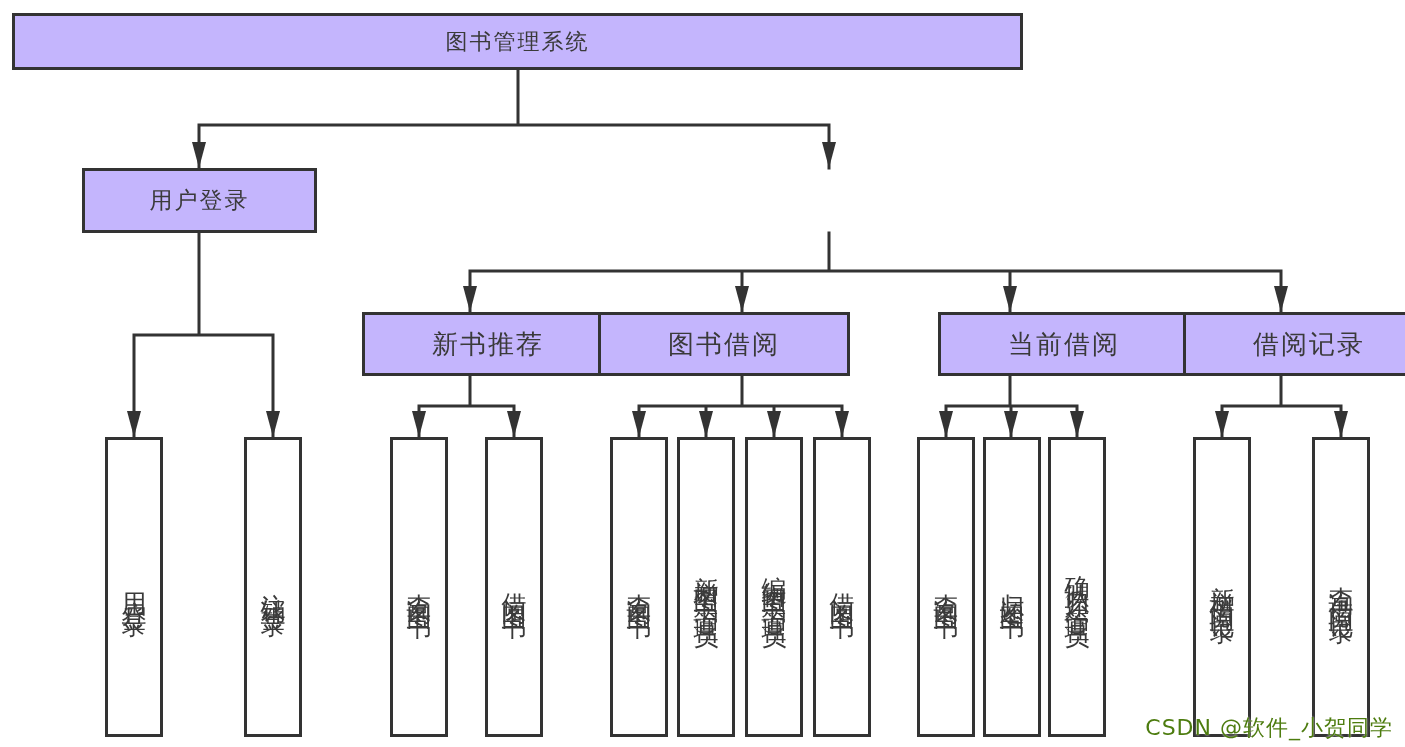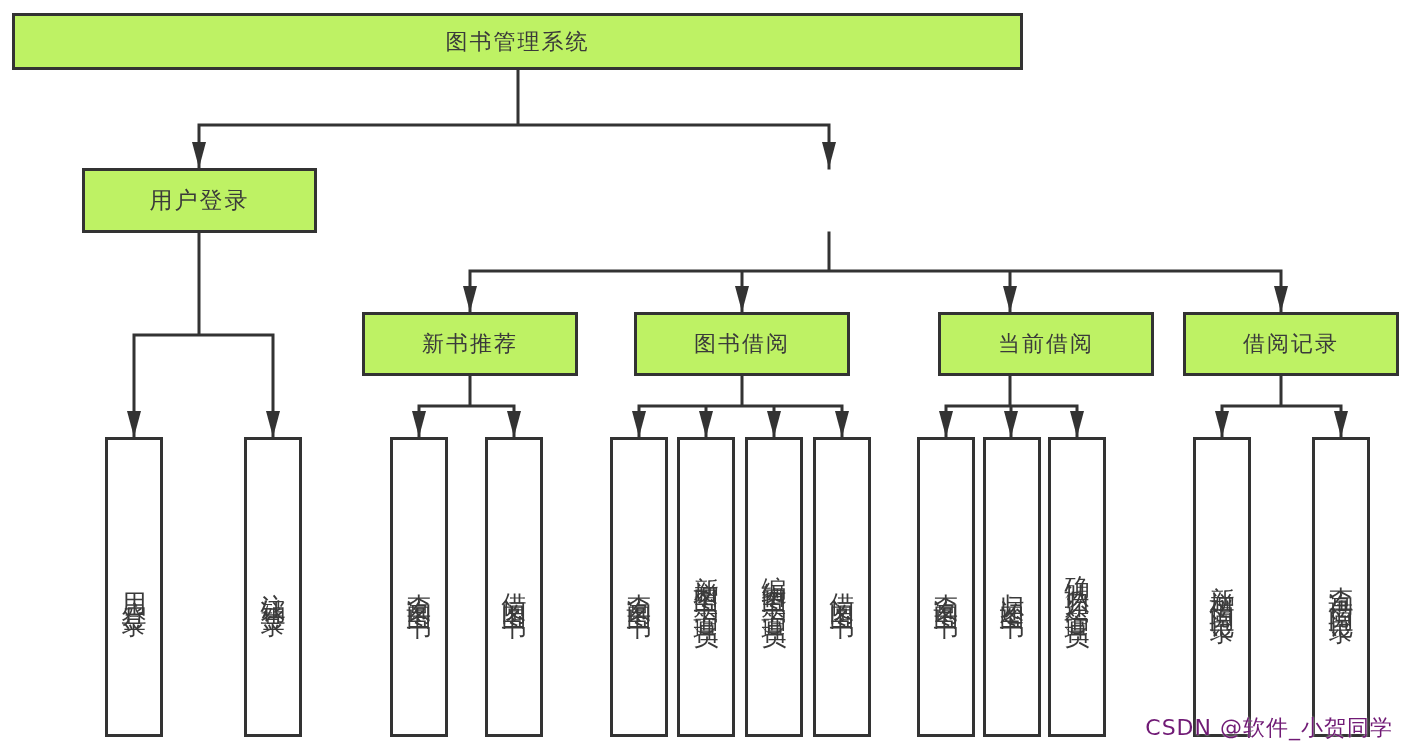--- a/index.html
+++ b/index.html
@@ -19,30 +19,30 @@
     position: absolute;
     left: 0; top: 0;
     width: 1405px;
     height: 747px;
     pointer-events: none;
   }
   .hnode {
     position: absolute;
     box-sizing: border-box;
     border: 3px solid #333333;
-    background: #bef264;
+    background: #c4b5fd;
     display: flex;
     align-items: center;
     justify-content: center;
     color: #3a3a3a;
     z-index: 2;
   }
   .root-node   { font-size: 22px; letter-spacing: 2px; }
   .lvl1-node   { top: 168px; width: 235px; height: 65px; font-size: 23px; letter-spacing: 2px; }
-  .lvl2-node   { top: 312px; width: 216px; height: 64px; font-size: 22px; letter-spacing: 2px; text-align: center; }
+  .lvl2-node   { top: 312px; width: 252px; height: 64px; font-size: 26px; letter-spacing: 2px; text-align: center; }
   .vnode {
     position: absolute;
     box-sizing: border-box;
     top: 437px;
     width: 58px;
     height: 300px;
     border: 3px solid #333333;
     background: #ffffff;
     display: flex;
     align-items: center;
@@ -56,21 +56,21 @@
     letter-spacing: 7px;
     color: #3a3a3a;
     line-height: 1;
     white-space: nowrap;
   }
   #watermark {
     position: absolute;
     right: 12px;
     bottom: 4px;
     font-size: 22px;
-    color: #701a75;
+    color: #4d7c0f;
     text-shadow: 0 0 2px #ffffff;
     z-index: 5;
     letter-spacing: 1px;
   }
 </style>
 </head>
 <body>
 
 <div id="canvas">
 
@@ -136,21 +136,21 @@
     <span>图书管理系统</span>
   </div>
 
   <div class="hnode lvl1-node" style="left:82px;">
     <span>用户登录</span>
   </div>
 
   <div class="hnode lvl2-node" style="left:362px;">
     <span>新书推荐</span>
   </div>
-  <div class="hnode lvl2-node" style="left:634px;">
+  <div class="hnode lvl2-node" style="left:598px;">
     <span>图书借阅</span>
   </div>
   <div class="hnode lvl2-node" style="left:902px;margin-left:36px;">
     <span>当前借阅</span>
   </div>
   <div class="hnode lvl2-node" style="left:1173px;margin-left:10px;">
     <span>借阅记录</span>
   </div>
 
   <div class="vnode" style="left:105px;">

